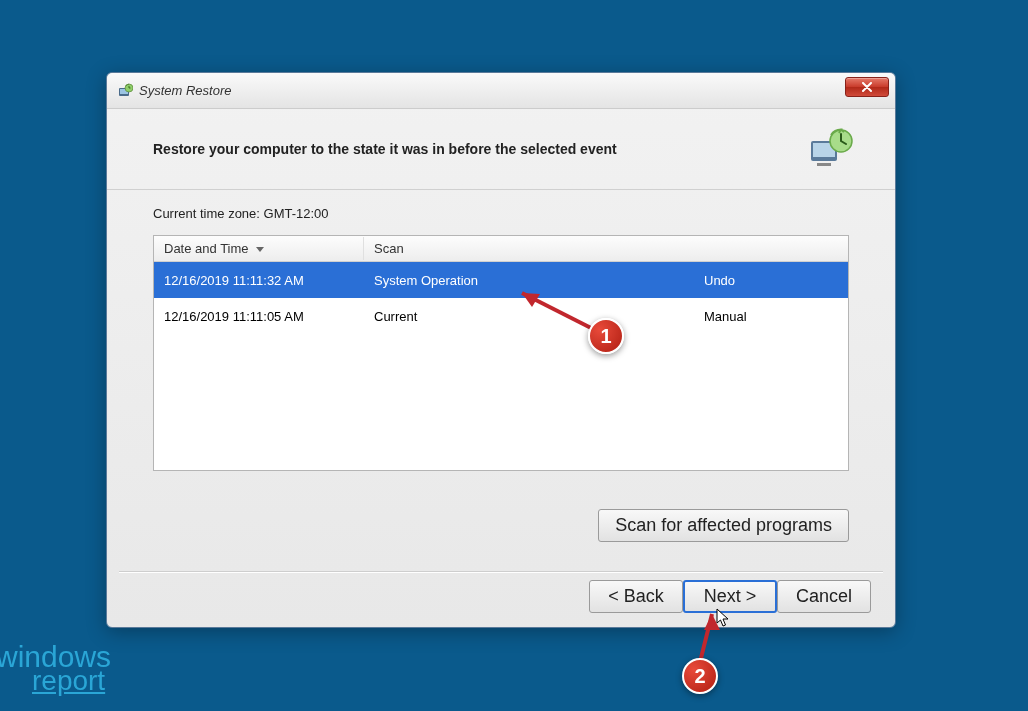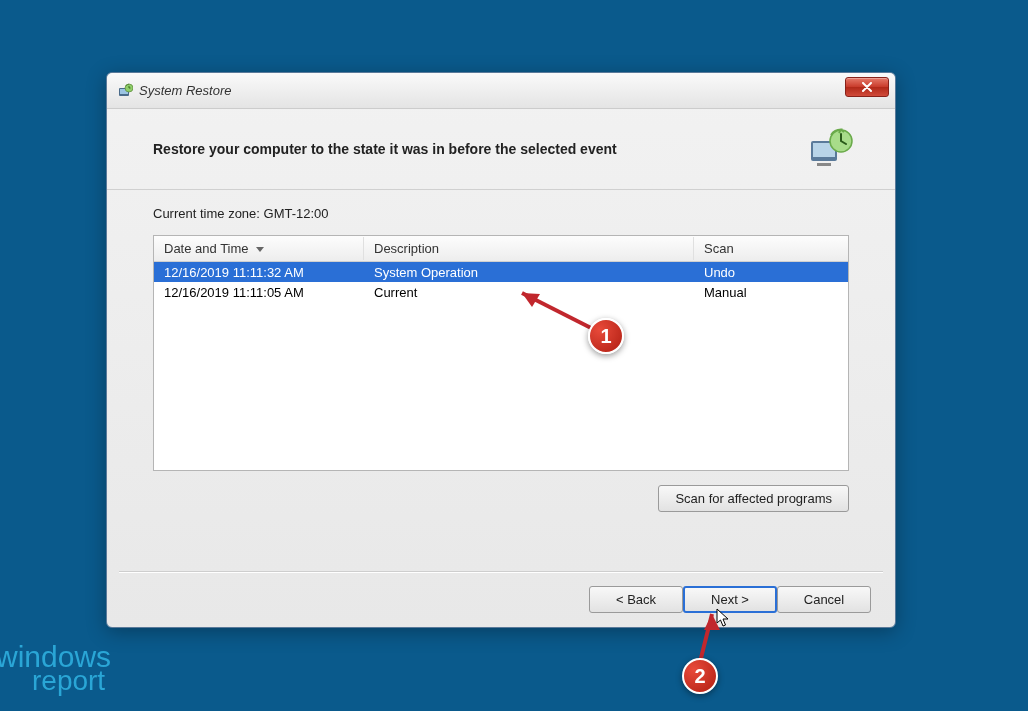--- a/index.html
+++ b/index.html
@@ -98,21 +98,21 @@
     font-size: 13px;
     cursor: pointer;
     white-space: nowrap;
   }
   .th:last-child { border-right: none; }
   .col-date { width: 210px; }
   .col-desc { width: 330px; }
   .col-type { flex: 1; }
   .row {
     display: flex;
-    height: 20px;
+    height: 36px;
     align-items: center;
   }
   .row.selected {
     background: #2a6fd6;
     color: #fff;
   }
   .td {
     padding: 2px 10px;
     font-size: 13px;
     white-space: nowrap;
@@ -121,24 +121,25 @@
   .scan-row {
     display: flex;
     justify-content: flex-end;
     margin-top: 14px;
   }
   .btn {
     background: linear-gradient(#f8f8f8, #e2e2e2);
     border: 1px solid #9a9a9a;
     border-radius: 3px;
     padding: 5px 16px;
-    font-size: 13px;
+    font-size: 18px;
     color: #222;
     cursor: pointer;
     min-width: 82px;
+    margin-top: 24px;
   }
   .footer {
     position: absolute;
     bottom: 14px;
     right: 24px;
     display: flex;
     gap: 0;
   }
   .footer .btn { width: 94px; }
   .btn.primary {
@@ -177,20 +178,21 @@
   }
   .watermark .w1 {
     font-size: 30px;
     font-weight: 300;
     letter-spacing: 0px;
   }
   .watermark .w2 {
     font-size: 28px;
     font-weight: 400;
     margin-left: 36px;
+    text-decoration: underline;
   }
   .cursor {
     position: absolute;
     width: 14px; height: 20px;
   }
   .sort-indicator {
     display: inline-block;
     width: 8px; height: 6px;
     margin-left: 4px;
   }
@@ -238,21 +240,20 @@
     <div class="table">
       <div class="thead">
         <div class="th col-date">
           <span>Date and Time</span>
           <span class="sort-indicator">
             <svg viewBox="0 0 8 6">
                 <path d="M0 0 L8 0 L4 5 Z" fill="#666"></path>
               </svg>
           </span>
         </div>
-        <div class="th col-desc">Description</div>
         <div class="th col-type">Scan</div>
       </div>
       <div id="tbody">
           <div class="row selected">
             <div class="td col-date">12/16/2019 11:11:32 AM</div>
             <div class="td col-desc">System Operation</div>
             <div class="td col-type">Undo</div>
           </div>
           <div class="row">
             <div class="td col-date">12/16/2019 11:11:05 AM</div>

